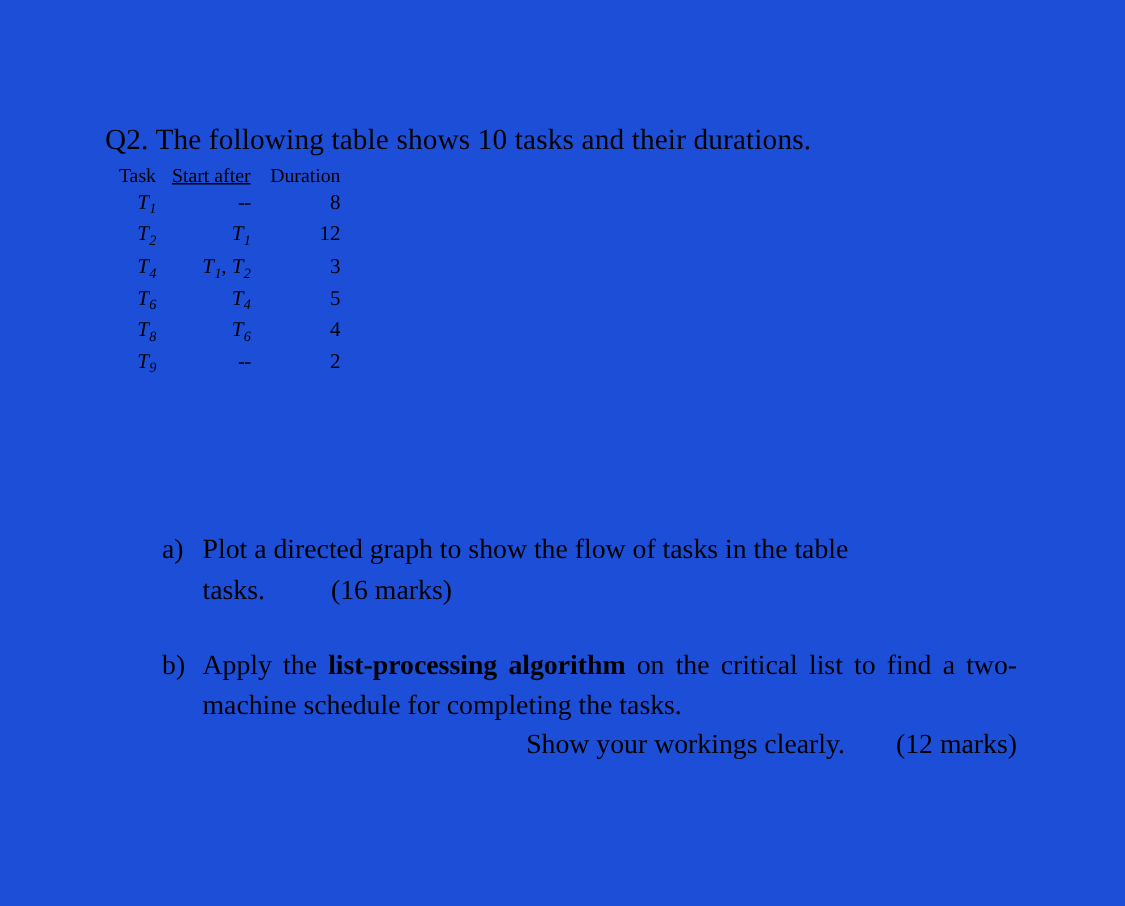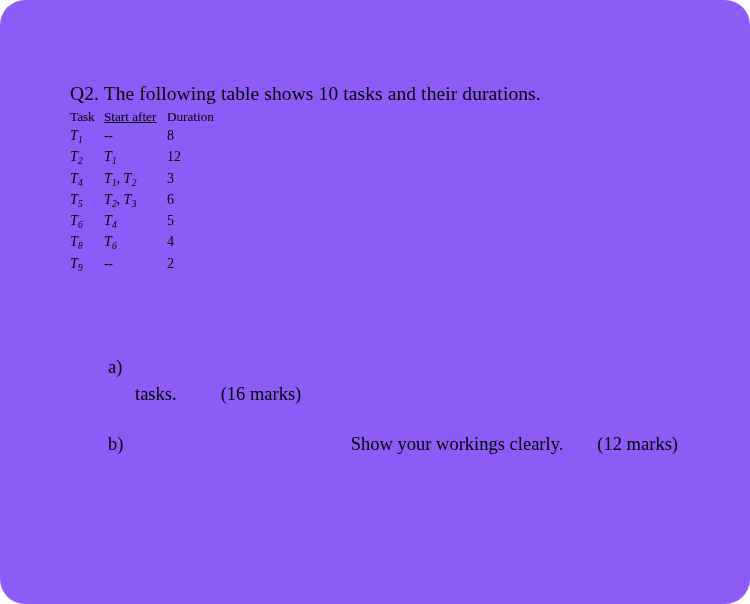--- a/index.html
+++ b/index.html
@@ -14,22 +14,21 @@
     font-family: "Liberation Serif", "DejaVu Serif", serif;
     color: #000000;
     overflow: hidden;
   }
   .page {
     position: absolute;
     left: 0;
     top: 0;
     width: 750px;
     height: 604px;
-    background: #8b5cf6;
-    border-radius: 25px;
+    background: #1d4ed8;
   }
 
   
   .question-heading {
     position: absolute;
     left: 70px;
     top: 82px;
     font-size: 19.5px;
     line-height: 24px;
     white-space: nowrap;
@@ -42,21 +41,21 @@
     left: 70px;
     top: 109px;
     border-collapse: collapse;
     font-size: 13.5px;
     line-height: 15px;
   }
   .task-table td,
   .task-table th {
     padding: 0;
     margin: 0;
-    text-align: left;
+    text-align: right;
     font-weight: normal;
     vertical-align: baseline;
     white-space: nowrap;
   }
   .task-table thead th {
     font-size: 13.2px;
     padding-bottom: 4px;
   }
   .th-task   { width: 34px; }
   .th-start  { width: 63px; text-decoration: underline; }
@@ -156,49 +155,48 @@
           <td class="col-task"><span class="tvar">T<sub>2</sub></span></td>
           <td class="col-start"><span class="tvar">T<sub>1</sub></span></td>
           <td class="col-dur">12</td>
         </tr>
         <tr>
           <td class="col-task"><span class="tvar">T<sub>4</sub></span></td>
           <td class="col-start"><span class="tvar">T<sub>1</sub></span>, <span class="tvar">T<sub>2</sub></span></td>
           <td class="col-dur">3</td>
         </tr>
         <tr>
-          <td class="col-task"><span class="tvar">T<sub>5</sub></span></td>
-          <td class="col-start"><span class="tvar">T<sub>2</sub></span>, <span class="tvar">T<sub>3</sub></span></td>
-          <td class="col-dur">6</td>
-        </tr>
-        <tr>
           <td class="col-task"><span class="tvar">T<sub>6</sub></span></td>
           <td class="col-start"><span class="tvar">T<sub>4</sub></span></td>
           <td class="col-dur">5</td>
         </tr>
         <tr>
           <td class="col-task"><span class="tvar">T<sub>8</sub></span></td>
           <td class="col-start"><span class="tvar">T<sub>6</sub></span></td>
           <td class="col-dur">4</td>
         </tr>
         <tr>
           <td class="col-task"><span class="tvar">T<sub>9</sub></span></td>
           <td class="col-start"><span class="dash">--</span></td>
           <td class="col-dur">2</td>
         </tr>
       </tbody>
   </table>
 
   <div class="subq subq-a">
     <span class="marker">a)</span>
     <span class="body">
-      <br>
+      <span>Plot a directed graph to show the flow of tasks in the table</span><br>
       <span>tasks.</span><span class="gap-mid"></span><span>(16 marks)</span>
     </span>
   </div>
 
   <div class="subq subq-b">
     <span class="marker">b)</span>
+    <span class="body"><span>Apply the</span>
+      <span class="bold">list-processing algorithm</span>
+      <span>on the critical list to find a two-machine schedule for completing the tasks.</span>
+    </span>
     <span class="body last-line"><span>Show your workings clearly.</span><span class="gap-small"></span><span>(12 marks)</span>
     </span>
   </div>
 
 </div>
 
 </body></html>

